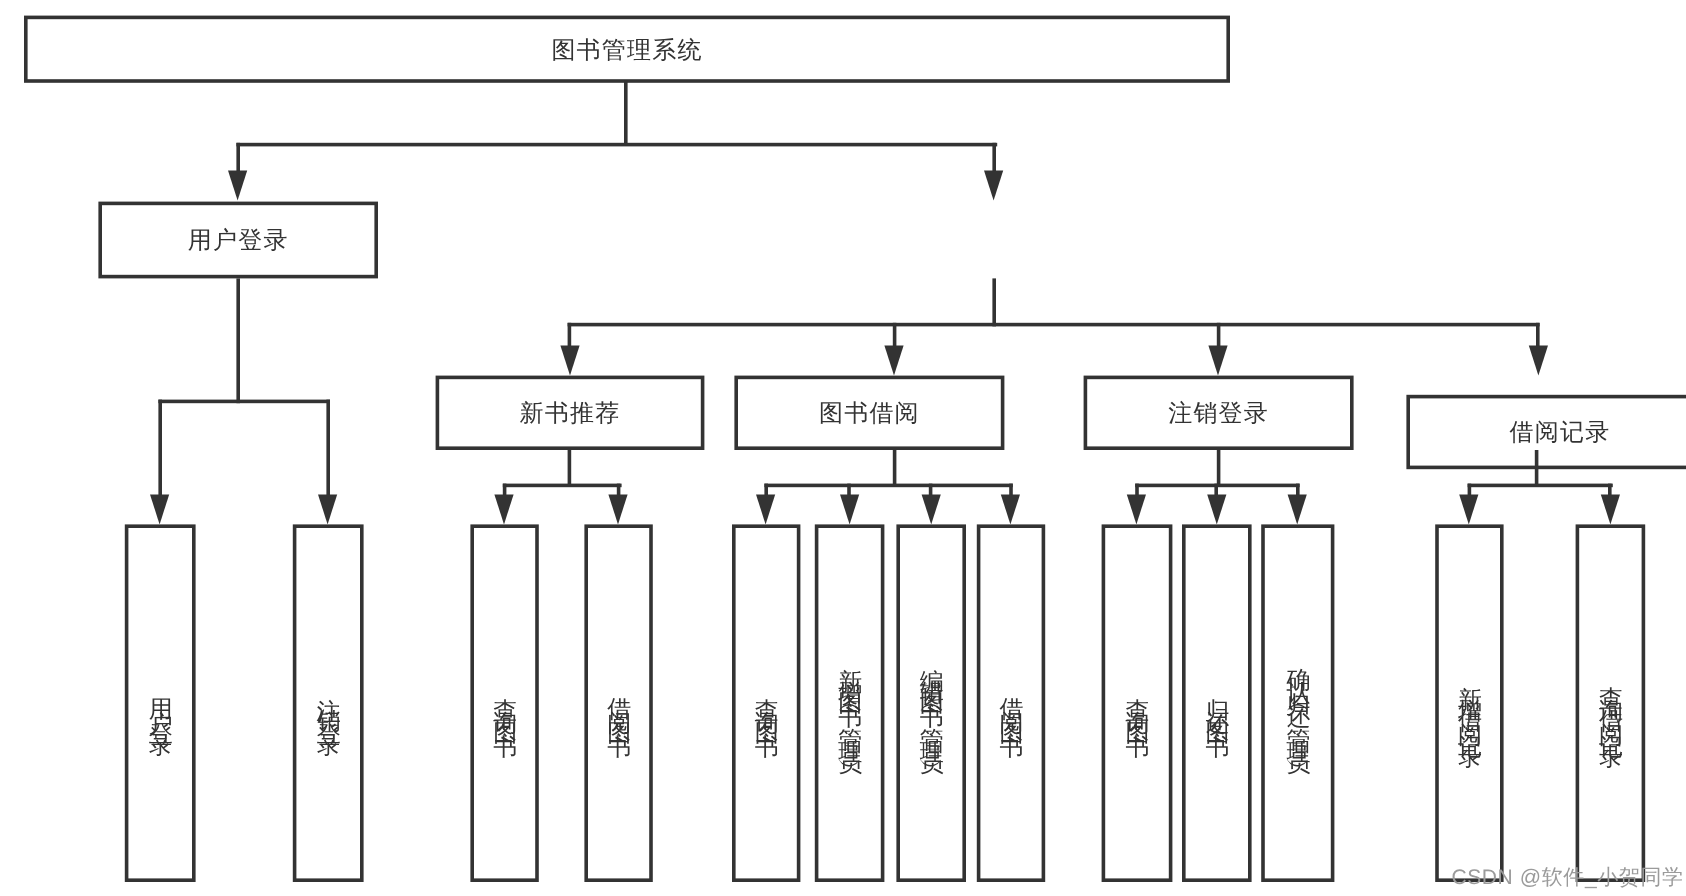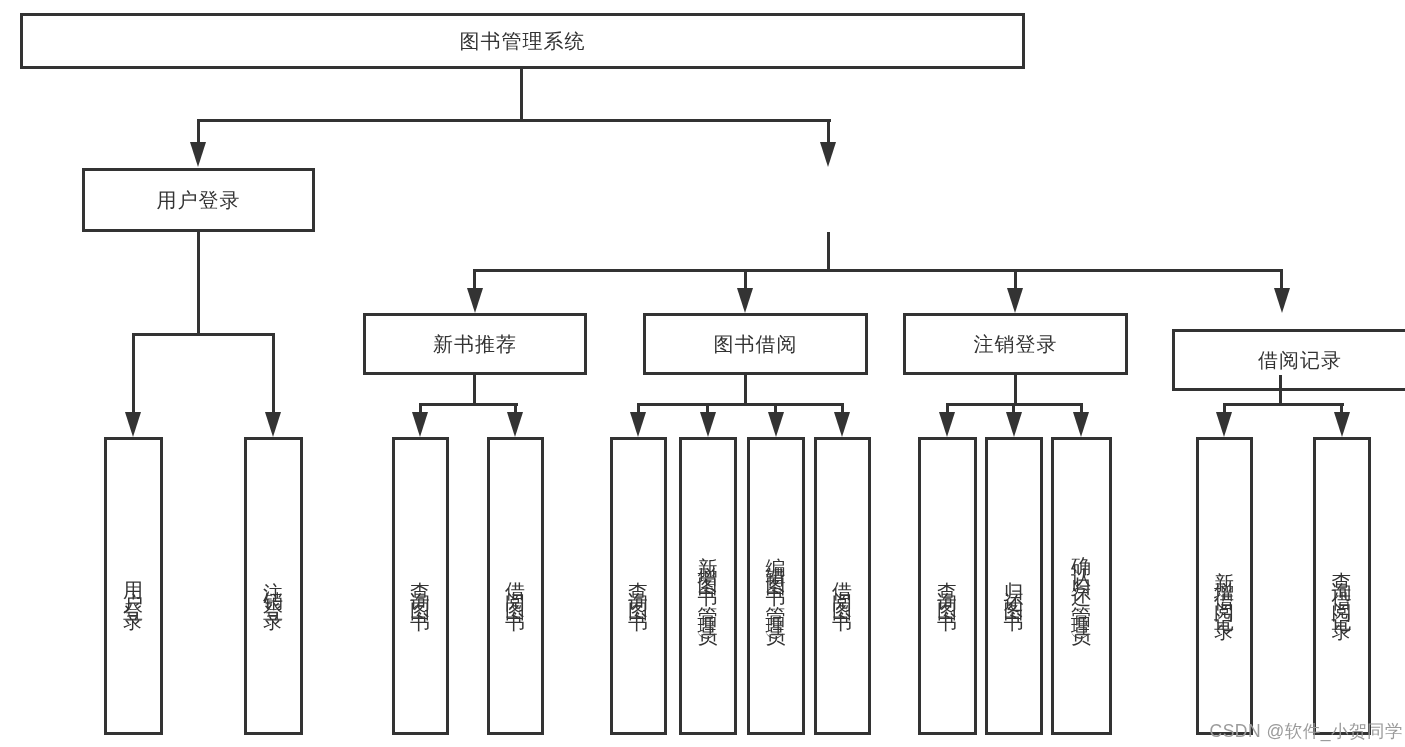--- a/index.html
+++ b/index.html
@@ -85,21 +85,21 @@
   <div class="line" style="left:744px;top:269px;width:3px;height:20px;"></div>
   <div class="arrow" style="left:737px;top:288px;"></div>
   <div class="line" style="left:1014px;top:269px;width:3px;height:20px;"></div>
   <div class="arrow" style="left:1007px;top:288px;"></div>
   <div class="line" style="left:1280px;top:269px;width:3px;height:20px;"></div>
   <div class="arrow" style="left:1274px;top:288px;"></div>
 
   <div class="box" style="left:363px;top:313px;width:224px;height:62px;">
     <span class="lbl">新书推荐</span>
   </div>
-  <div class="box" style="left:643px;top:313px;width:225px;height:62px;">
+  <div class="box" style="left:612px;top:313px;width:225px;height:62px;">
     <span class="lbl">图书借阅</span>
   </div>
   <div class="box" style="left:903px;top:313px;width:225px;height:62px;">
     <span class="lbl">注销登录</span>
   </div>
   <div class="box" style="left:1172px;top:313px;width:256px;height:62px;margin-top:16px;">
     <span class="lbl">借阅记录</span>
   </div>
 
   <div class="line" style="left:473px;top:375px;width:3px;height:30px;"></div>

